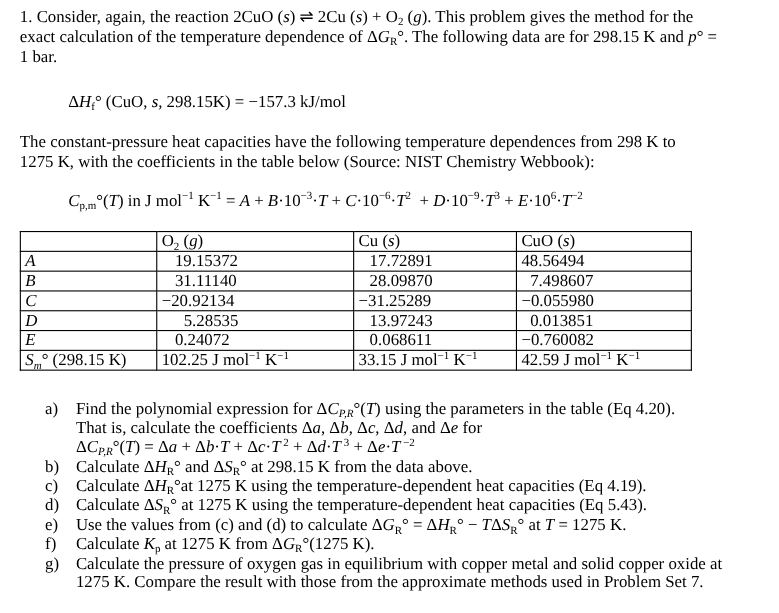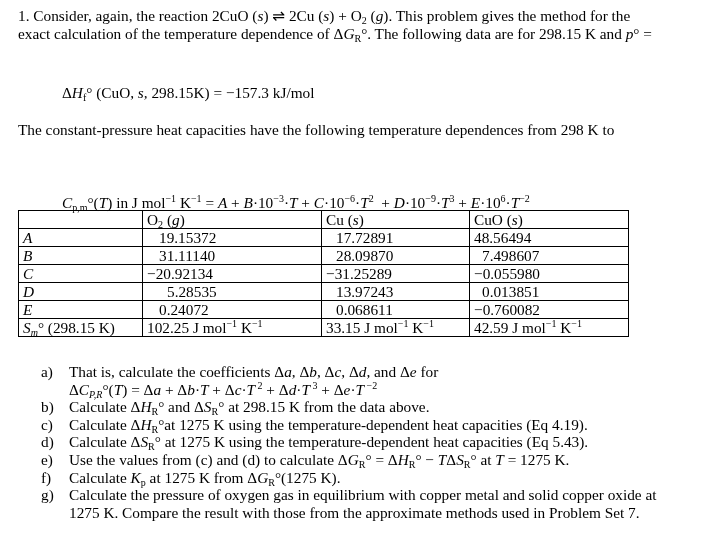--- a/index.html
+++ b/index.html
@@ -32,31 +32,33 @@
     ol.tasks li { position: relative; padding-left: 28px; line-height: 17.6px; }
     ol.tasks li .mark { position: absolute; left: 0; top: 0; }
     .formula-line { display: block; }
   </style>
 </head>
 <body>
 
 <div class="abs para" style="top:7px;font-family:Liberation Serif, serif;">
   <div><span>1.</span> <span>Consider, again, the reaction 2CuO (</span><i>s</i><span>) ⇌  2Cu (</span><i>s</i><span>) + O</span><sub>2</sub><span> (</span><i>g</i><span>). This problem gives the method for the</span></div>
   <div><span>exact calculation of the temperature dependence of Δ</span><i>G</i><sub class="smallsub">R</sub><span>°. The following data are for 298.15 K and </span><i>p</i><span>° =</span></div>
+  <div>1 bar.</div>
 </div>
 
 <div class="abs" style="left:62px; top:84px;">
   <span>Δ</span><i>H</i><sub>f</sub><span>° (CuO, </span><i>s,</i><span> 298.15K) = −157.3 kJ/mol</span>
 </div>
 
 <div class="abs para" style="top:121px;">
   <div>The constant-pressure heat capacities have the following temperature dependences from 298 K to</div>
+  <div>1275 K, with the coefficients in the table below (Source: NIST Chemistry Webbook):</div>
 </div>
 
-<div class="abs" style="left:62px; top:174px;margin-top:20px;">
+<div class="abs" style="left:62px; top:174px;">
   <i>C</i><sub>p,m</sub><span>°(</span><i>T</i><span>) in J mol</span><sup>−1</sup><span> K</span><sup>−1</sup><span> = </span><i>A</i><span> + </span><i>B</i><span>·10</span><sup>−3</sup><span>·</span><i>T</i><span> + </span><i>C</i><span>·10</span><sup>−6</sup><span>·</span><i>T</i><sup>2</sup><span style="white-space:pre">  + </span><i>D</i><span>·10</span><sup>−9</sup><span>·</span><i>T</i><sup>3</sup><span> + </span><i>E</i><span>·10</span><sup>6</sup><span>·</span><i>T</i><sup>−2</sup>
 </div>
 
 <table class="data">
   <tbody>
       <tr>
     <td class="c0"></td>
     <td class="c1 indent"><span>O</span><sub>2</sub><span> (</span><i>g</i><span>)</span></td>
     <td class="c2"><span>Cu</span><span> (</span><i>s</i><span>)</span></td>
     <td class="c3"><span>CuO</span><span> (</span><i>s</i><span>)</span></td>
@@ -97,20 +99,21 @@
     <td class="c2"><span>33.15 J mol</span><sup>−1</sup><span> K</span><sup>−1</sup></td>
     <td class="c3"><span>42.59 J mol</span><sup>−1</sup><span> K</span><sup>−1</sup></td>
   </tr>
 </tbody>
   </table>
 
 <div class="abs" style="left:41px; top:363px; width:665px;">
   <ol class="tasks">
     <li>
       <span class="mark">a)</span>
+      <span class="formula-line"><span>Find the polynomial expression for Δ</span><i>C</i><sub class="smallsub"><i>P,R</i></sub><span>°(</span><i>T</i><span>) using the parameters in the table (Eq 4.20).</span></span>
       <span class="formula-line"><span>That is, calculate the coefficients Δ</span><i>a</i><span>, Δ</span><i>b</i><span>, Δ</span><i>c</i><span>, Δ</span><i>d</i><span>, and Δ</span><i>e</i><span> for</span></span>
       <span class="formula-line"><span>Δ</span><i>C</i><sub class="smallsub"><i>P,R</i></sub><span>°(</span><i>T</i><span>) = Δ</span><i>a</i><span> + Δ</span><i>b</i><span>·</span><i>T</i><span> + Δ</span><i>c</i><span>·</span><i>T</i><sup> 2</sup><span> + Δ</span><i>d</i><span>·</span><i>T</i><sup> 3</sup><span> + Δ</span><i>e</i><span>·</span><i>T</i><sup> −2</sup></span>
     </li>
     <li>
       <span class="mark">b)</span>
       <span>Calculate Δ</span><i>H</i><sub class="smallsub">R</sub><span>° and Δ</span><i>S</i><sub class="smallsub">R</sub><span>° at 298.15 K from the data above.</span>
     </li>
     <li>
       <span class="mark">c)</span>
       <span>Calculate Δ</span><i>H</i><sub class="smallsub">R</sub><span>°at 1275 K using the temperature-dependent heat capacities (Eq 4.19).</span>

